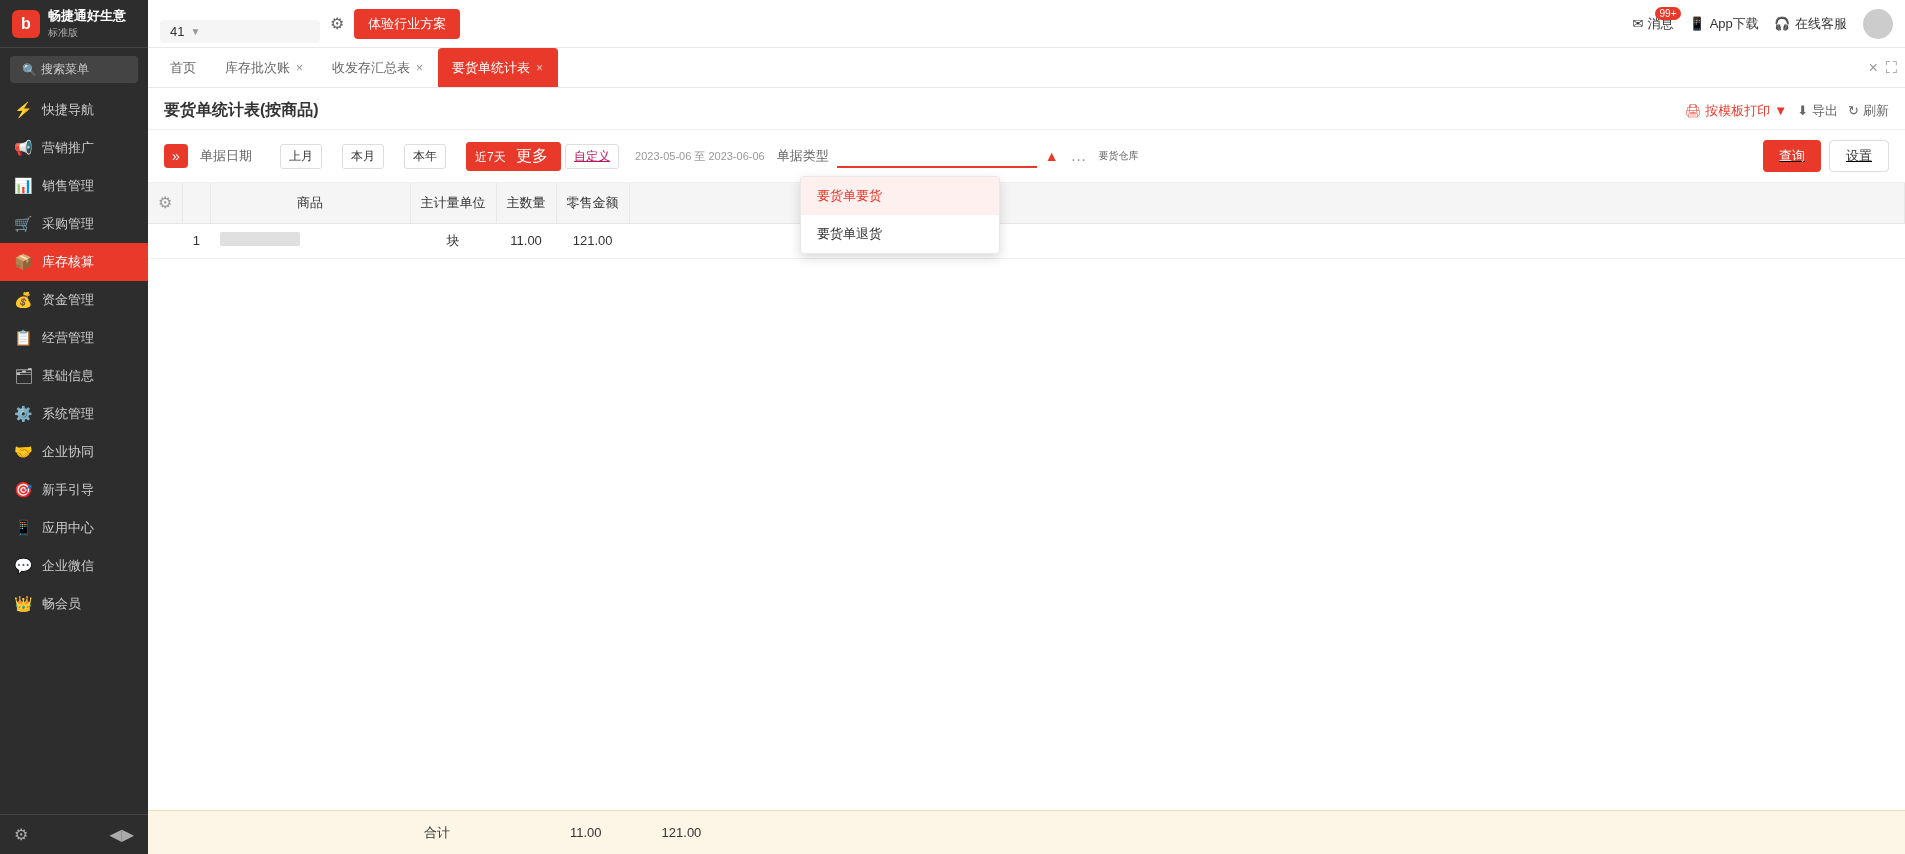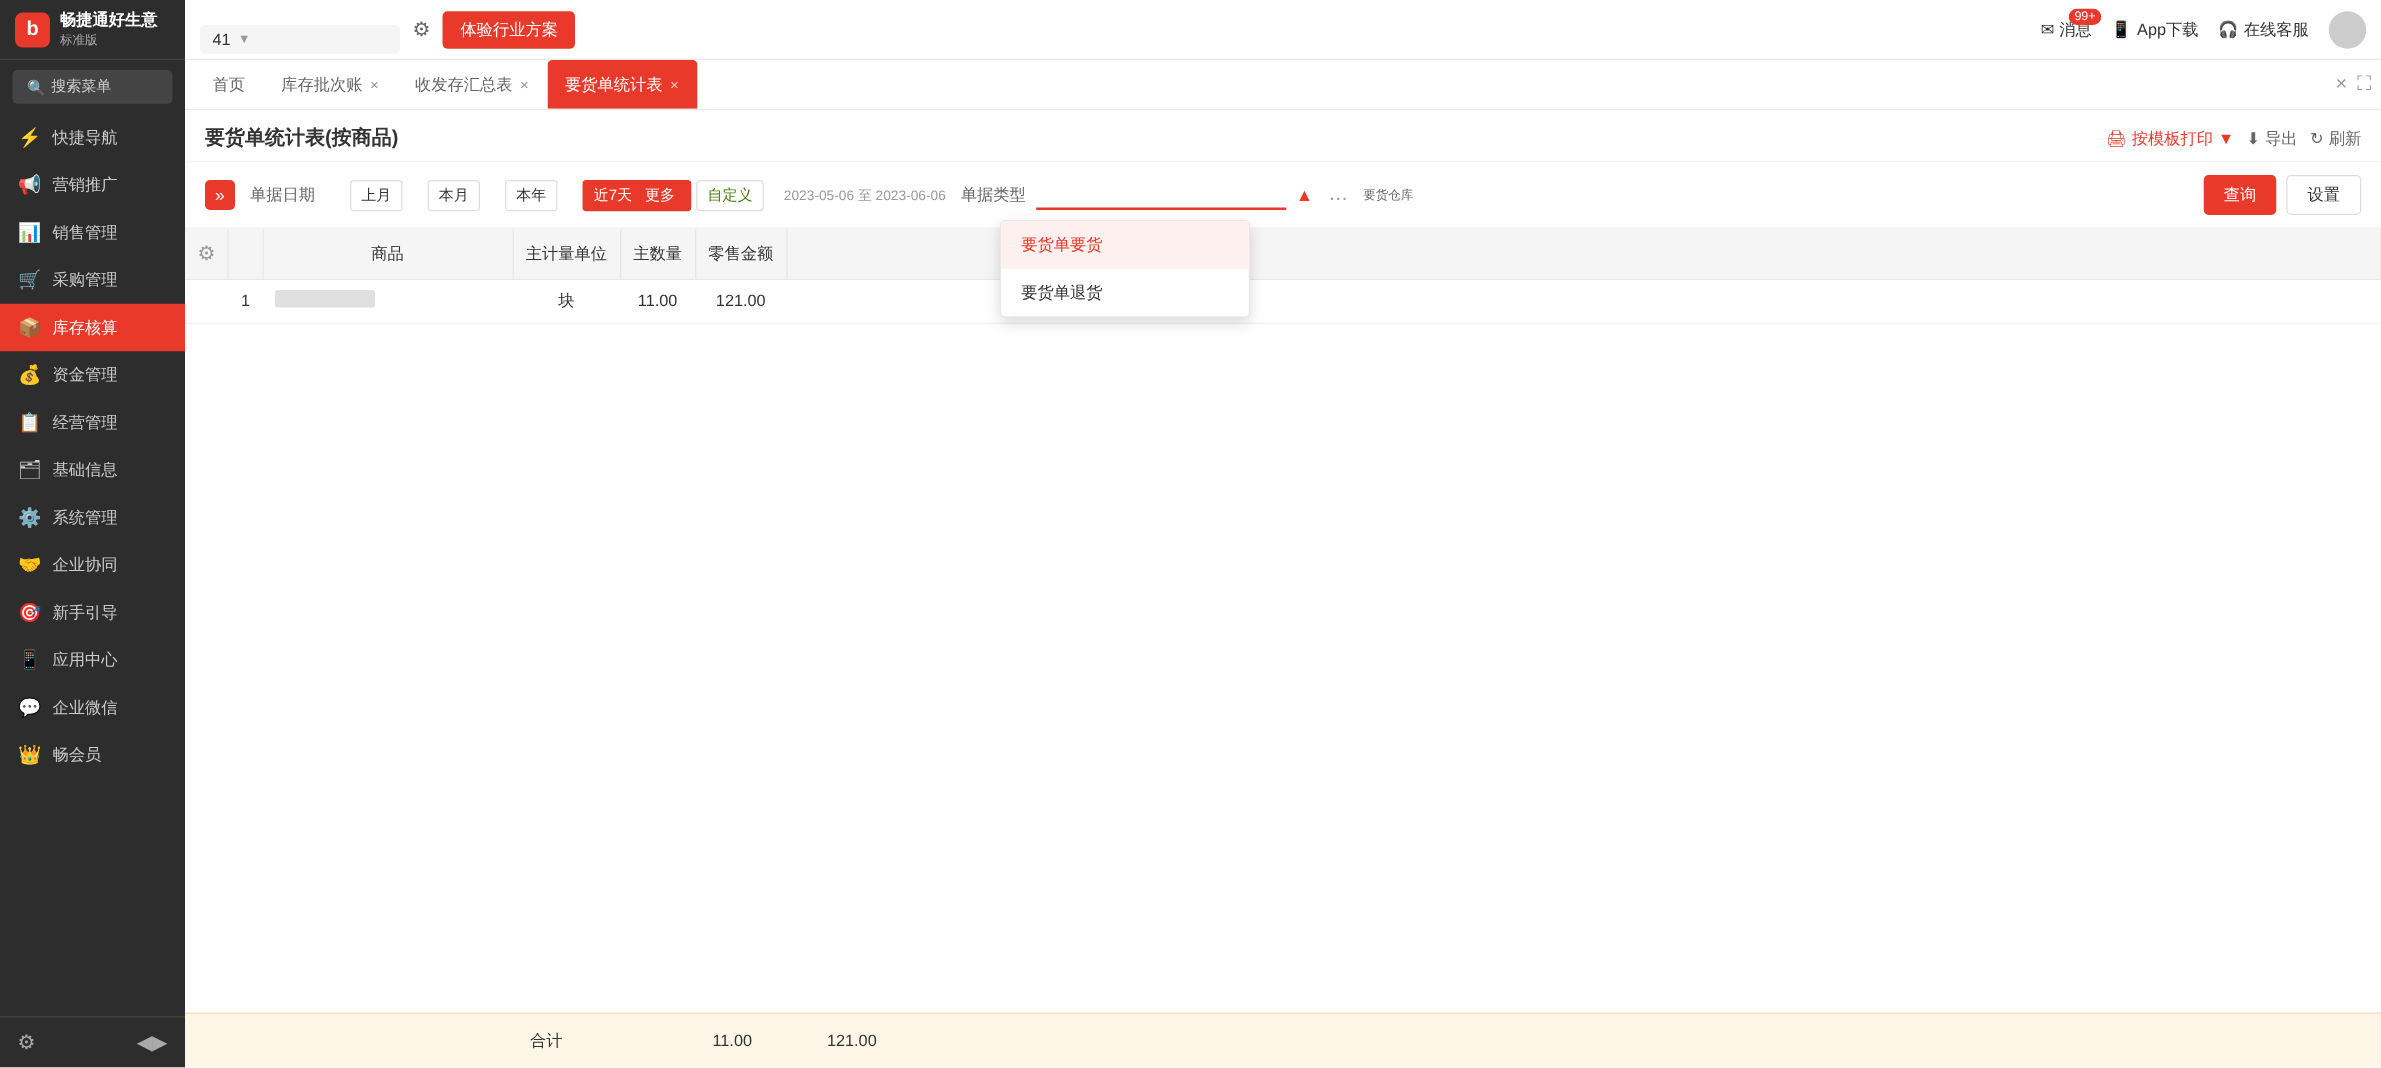--- a/index.html
+++ b/index.html
@@ -299,22 +299,23 @@
       font-size: 11px;
       color: #999;
       margin-left: 4px;
     }
     .filter-custom-btn {
       padding: 3px 8px;
       border: 1px solid #ddd;
       border-radius: 3px;
       cursor: pointer;
       font-size: 12px;
-      color: #4d7c0f;
+      color: #be185d;
       background: #fff;
+      text-decoration: underline;
     }
 
     .filter-type-section {
       display: flex;
       align-items: center;
       gap: 8px;
     }
     .filter-type-input {
       border: none;
       border-bottom: 2px solid #e8392a;
@@ -609,36 +610,36 @@
         </div>
 
         <span class="filter-label">单据日期</span>
 
         <div class="date-buttons">
           <button class="date-btn">上月</button>
           <button class="date-btn">本月</button>
           <button class="date-btn">本年</button>
           <button class="date-btn more-btn">
             <span>近7天</span>
-            <span style="background:#e8392a;color:white;font-size:12px;padding:1px 4px;border-radius:8px;margin-left:3px;font-family:Liberation Mono, monospace;">更多</span>
+            <span style="background:#e8392a;color:white;font-size:16px;padding:1px 4px;border-radius:8px;margin-left:3px;font-family:Liberation Mono, monospace;">更多</span>
           </button>
           <button class="filter-custom-btn">自定义</button>
         </div>
         <span class="date-range-text">2023-05-06 至 2023-06-06</span>
 
         <div class="filter-type-section">
           <span class="filter-label">单据类型</span>
           <input class="filter-type-input" type="text" value="" style="">
           <span class="filter-dropdown-arrow">▲</span>
           <span class="filter-dots">…</span>
         </div>
 
         <span class="warehouse-label">要货仓库</span>
 
-        <div style="margin-left:auto;display:flex;gap:8px;">
+        <div style="margin-left:auto;display:flex;gap:8px;text-decoration:underline;">
           <button class="query-btn">查询</button>
           <button class="setup-btn">设置</button>
         </div>
 
         <div class="dropdown-overlay">
           <div class="dropdown-option selected">要货单要货</div>
           <div class="dropdown-option">要货单退货</div>
         </div>
       </div>
 

